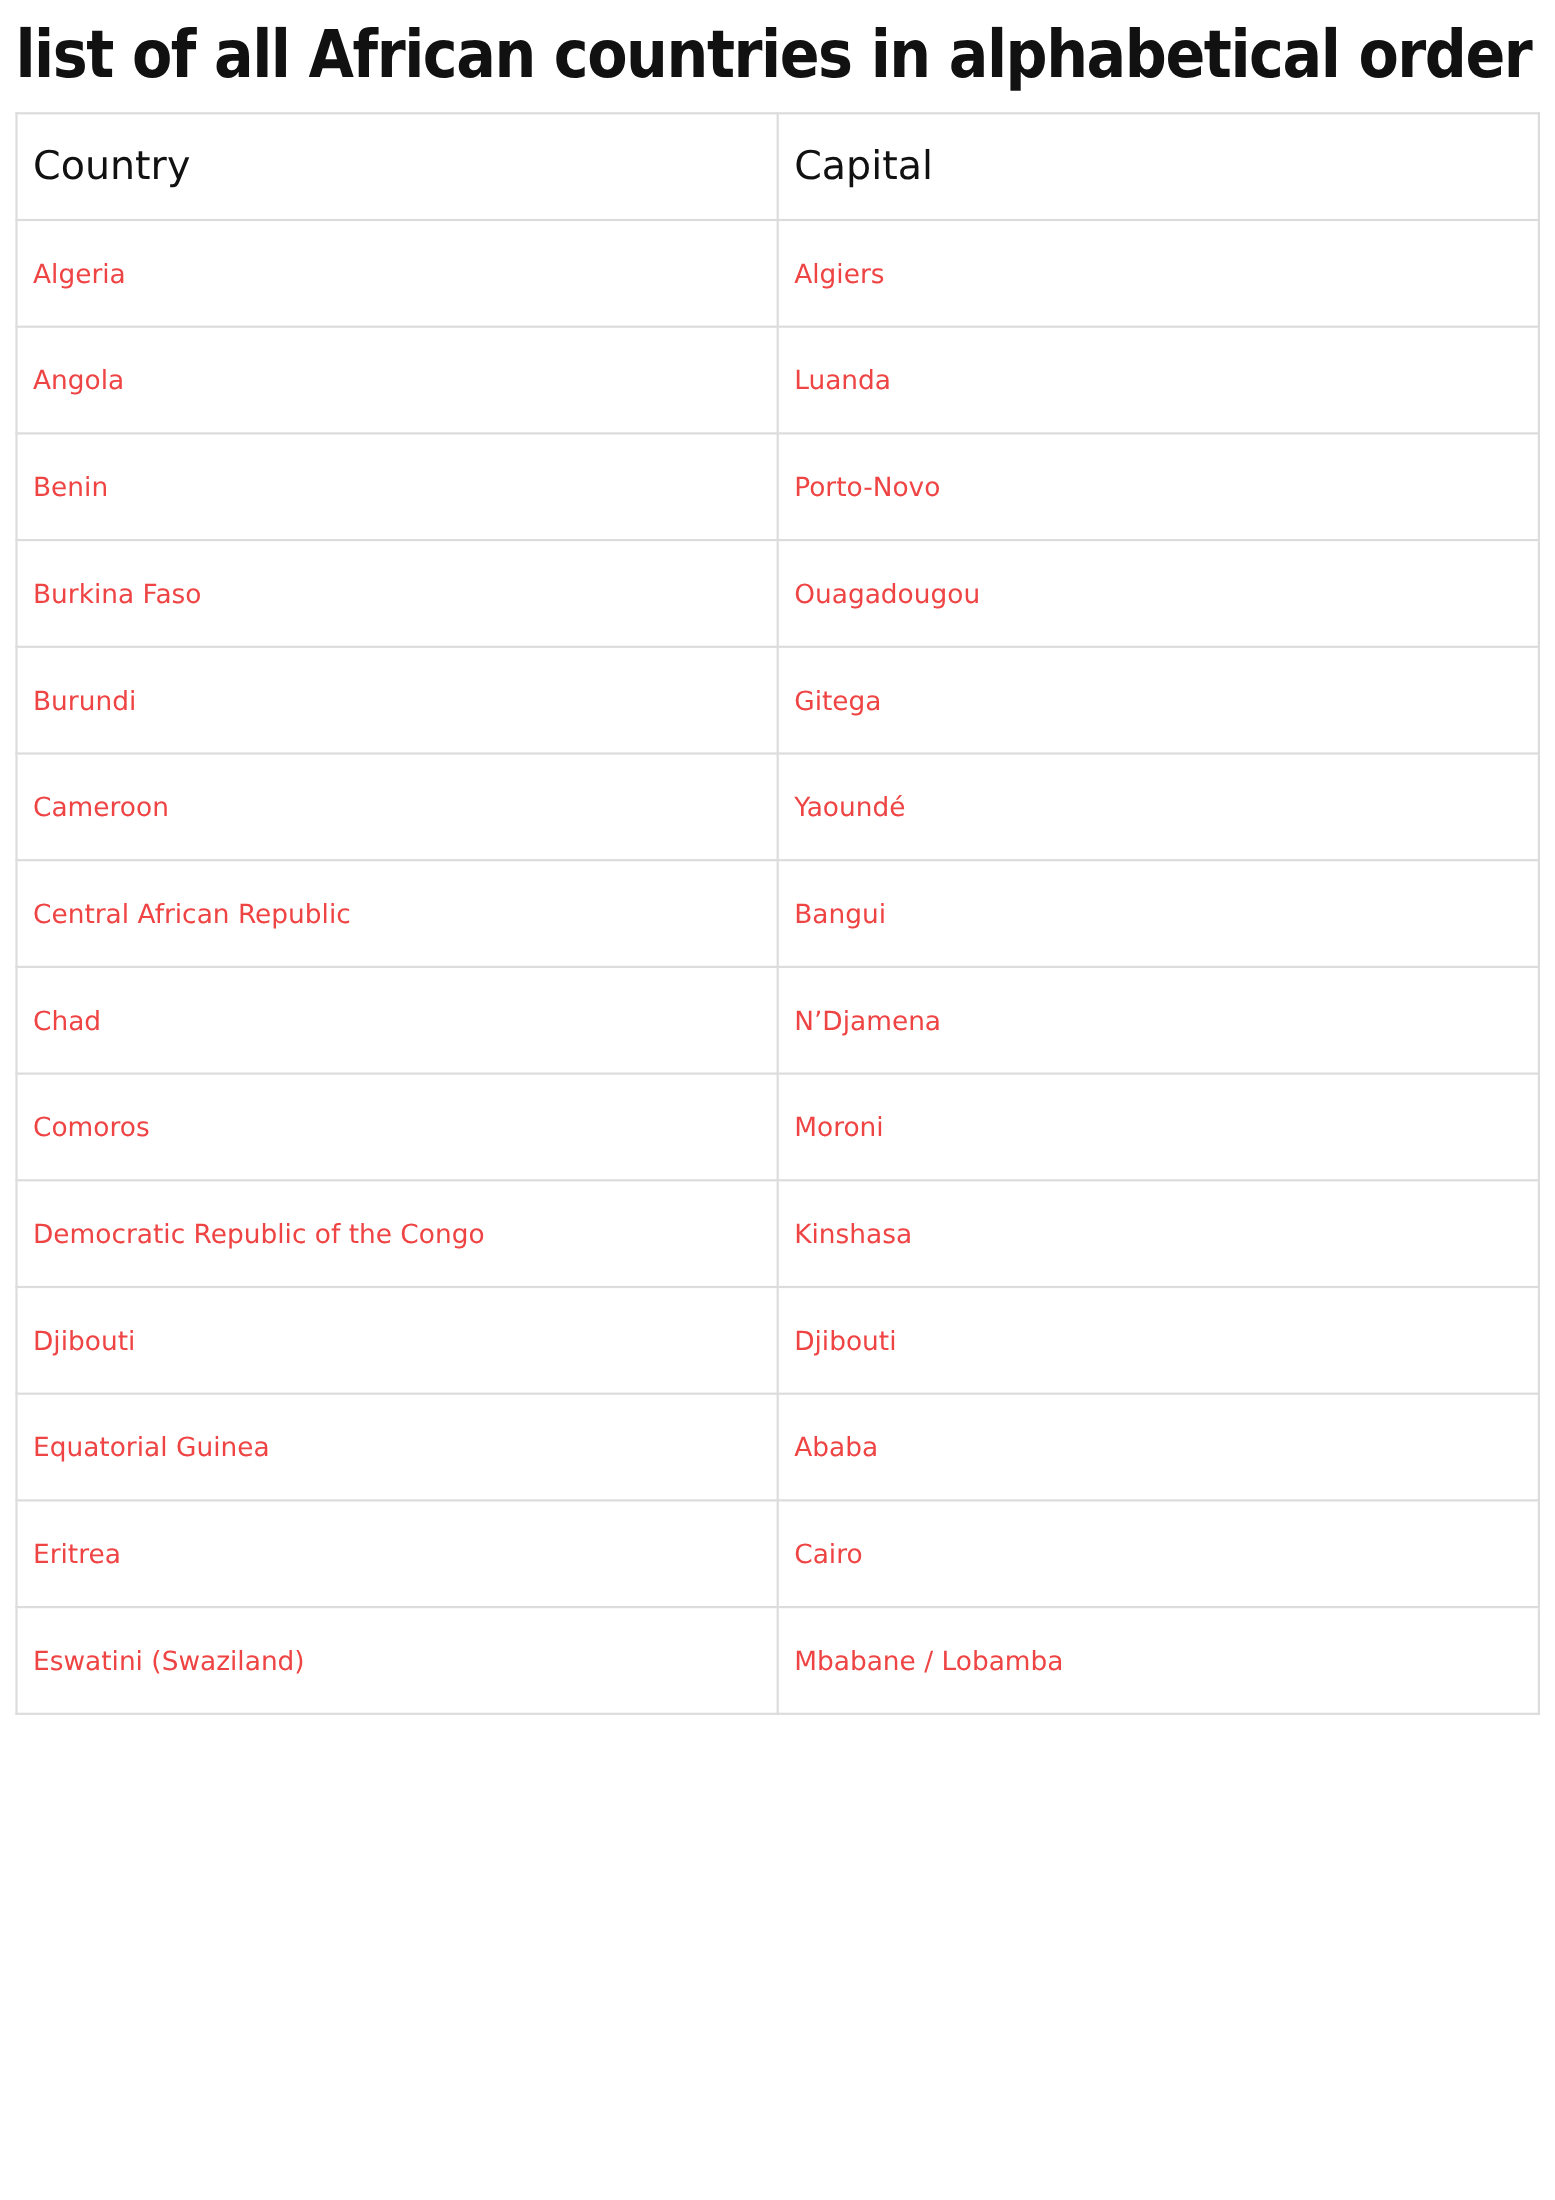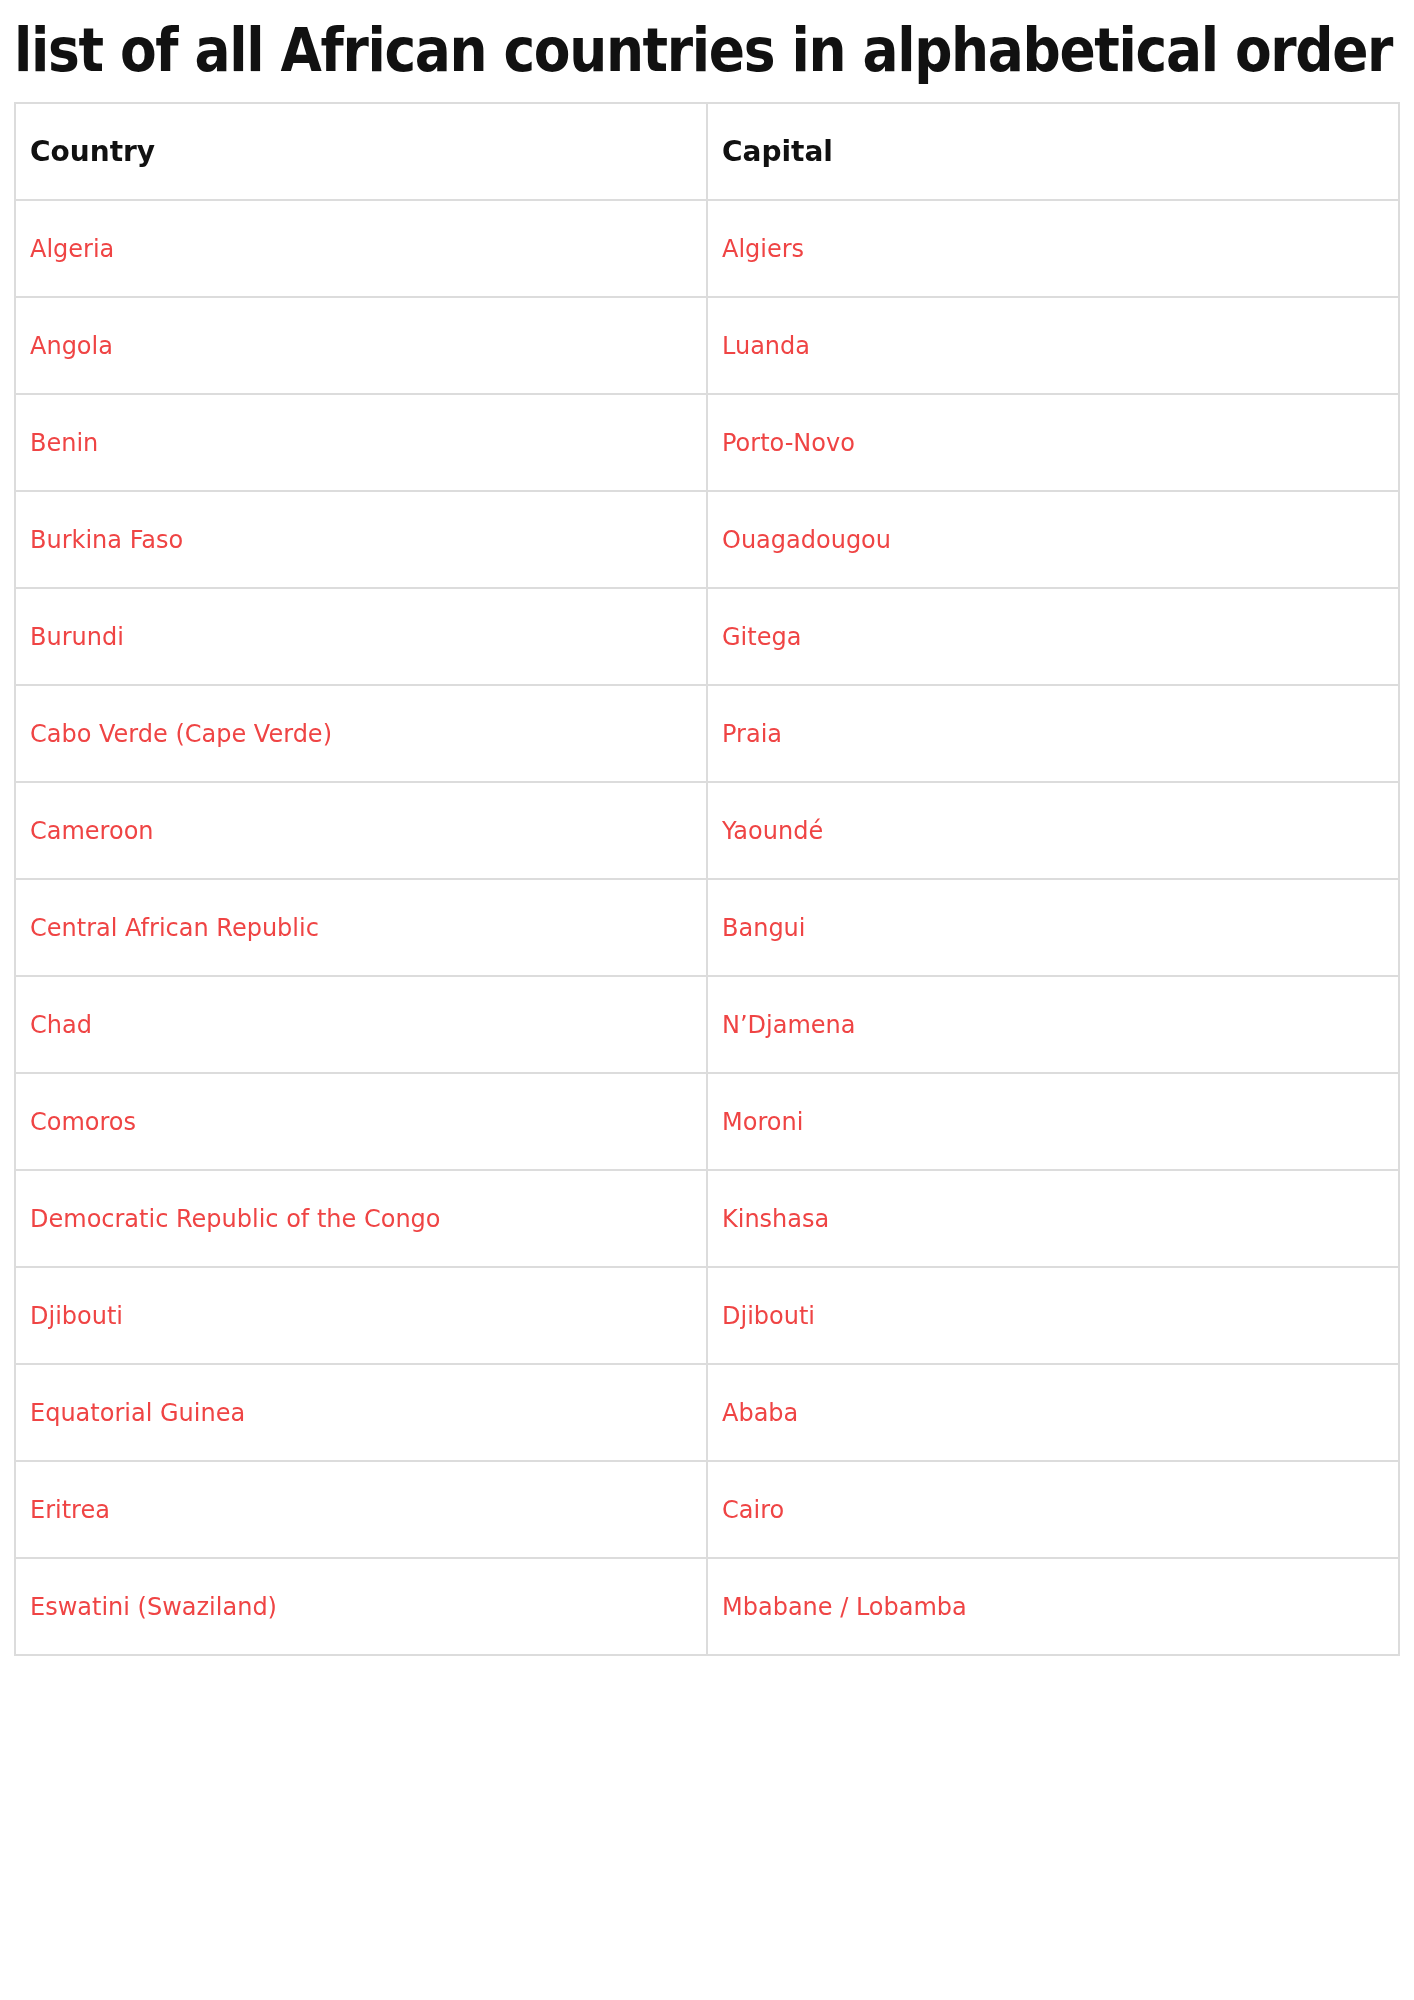--- a/index.html
+++ b/index.html
@@ -1,20 +1,20 @@
 <!DOCTYPE html>
 <html><head>
 <meta charset="utf-8">
 <style>
   html, body { margin:0; padding:0; background:#ffffff; }
   body { width:1414px; height:2000px; position:relative; overflow:hidden; font-family:"DejaVu Sans", sans-serif; color:#111; }
   .title { position:absolute; left:14px; top:12px; margin:0; font-family:"DejaVu Sans", sans-serif; font-weight:bold; font-size:60px; line-height:76px; white-space:nowrap; letter-spacing:-1.5px; transform-origin:left top; }
   table { position:absolute; left:14px; top:102px; width:1384px; border-collapse:collapse; table-layout:fixed; }
   td, th { border:2px solid #dcdcdc; height:95px; padding:0 0 0 14px; text-align:left; vertical-align:middle; }
-  th { font-weight:bold; font-size:28px; color:#111; }
+  th { font-weight:normal; font-size:36px; color:#111; }
   td { font-size:24px; font-weight:normal; color:#ef4444; }
   col.c1 { width:692px; }
   col.c2 { width:692px; }
 </style>
 </head>
 <body>
 
 <h1 class="title" style="transform: scaleX(0.890756);">list of all African countries in alphabetical order</h1>
 
 <table>
@@ -43,24 +43,20 @@
       </tr>
     <tr>
         <td>Burkina Faso</td>
         <td>Ouagadougou</td>
       </tr>
     <tr>
         <td>Burundi</td>
         <td>Gitega</td>
       </tr>
     <tr>
-        <td>Cabo Verde (Cape Verde)</td>
-        <td>Praia</td>
-      </tr>
-    <tr>
         <td>Cameroon</td>
         <td>Yaoundé</td>
       </tr>
     <tr>
         <td>Central African Republic</td>
         <td>Bangui</td>
       </tr>
     <tr>
         <td>Chad</td>
         <td>N’Djamena</td>

